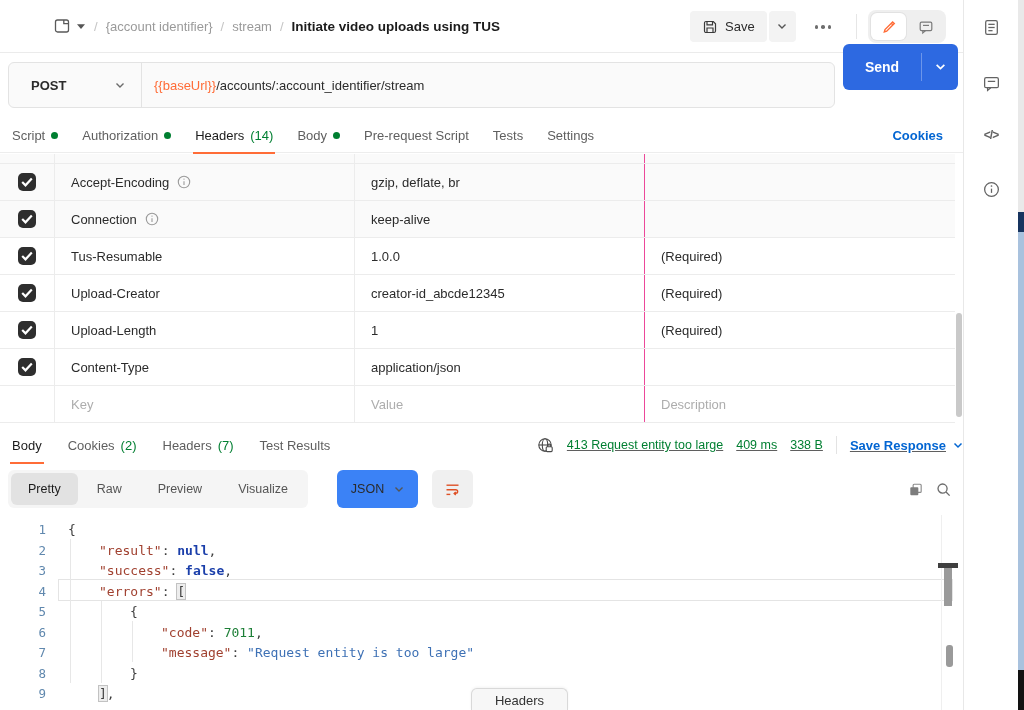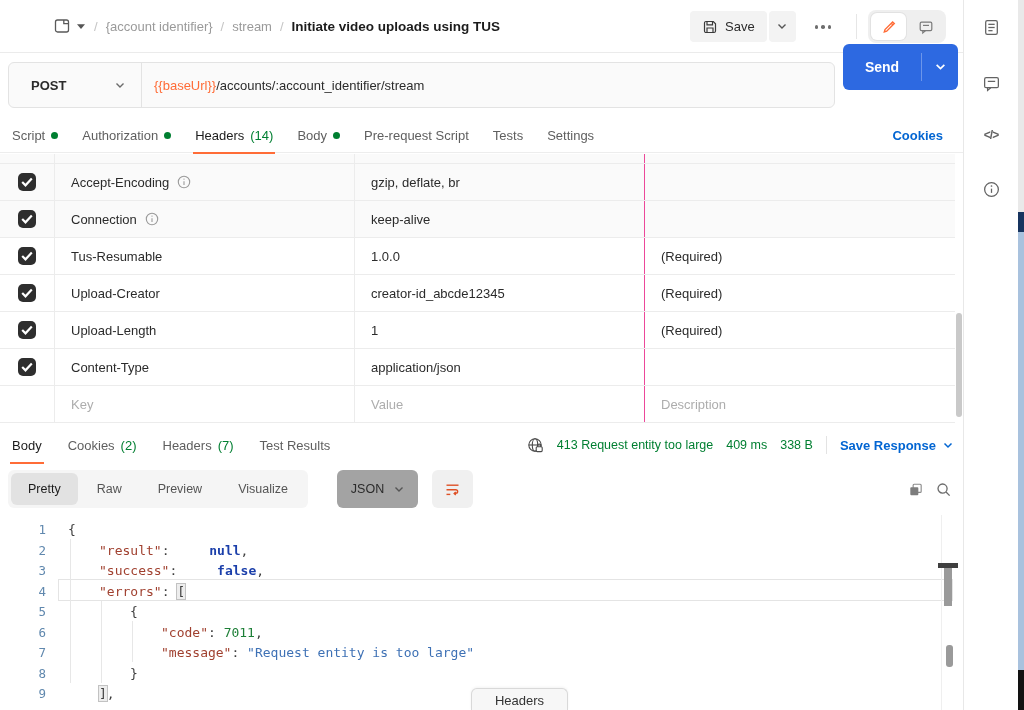--- a/index.html
+++ b/index.html
@@ -54,41 +54,41 @@
   .cell { padding-left:16px; font-size:13px; color:#2b2b2b; display:flex; align-items:center; gap:8px; }
   .cell.key { width:300px; border-right:1px solid #ececec; }
   .cell.value { width:290px; border-right:1px solid #ec4899;align-items:center; }
   .cell.desc { flex:1; }
   .checkbox { width:18px; height:18px; background:#2e2e2e; border-radius:5px; display:flex; align-items:center; justify-content:center; cursor:pointer; }
   .ph { color:#adadad; }
   .tbl-scroll { position:absolute; left:956px; top:313px; width:6px; height:104px; background:#c9c9c9; border-radius:3px; }
 
   
   .resp-tabs { position:absolute; top:428px; left:0; width:963px; height:34px; display:flex; align-items:center; gap:26px; padding-left:12px; font-size:13px; color:#5f5f5f; background:#fff; }
-  .resp-status { position:absolute; right:10px; top:0; height:34px; display:flex; align-items:center; gap:13px; font-size:12.5px; }
+  .resp-status { position:absolute; right:0; top:0; height:34px; display:flex; align-items:center; gap:13px; font-size:12.5px;text-decoration:underline; }
   .status-green { color:#007f31; }
   .status-div { width:1px; height:18px; background:#e3e3e3; }
   .save-response { color:#0265d2; font-weight:bold; font-size:13px; display:flex; gap:7px; align-items:center; cursor:pointer; }
 
   
   .viewer-bar { position:absolute; top:470px; left:8px; width:947px; height:38px; }
   .mode-seg { position:absolute; left:0; top:0; height:38px; background:#f5f5f5; border-radius:6px; display:flex; align-items:center; padding:3px; gap:2px; font-size:12.5px; color:#555; }
   .mode { padding:0 17px; height:32px; display:flex; align-items:center; border-radius:6px; cursor:pointer; white-space:nowrap; }
   .mode.active { background:#e2e2e2; color:#1c1c1c; }
-  .format-box { position:absolute; left:329px; top:0; height:38px; width:81px; background:#a3a3a3; border-radius:6px; display:flex; align-items:center; justify-content:center; gap:10px; font-size:12.5px; color:#2b2b2b; cursor:pointer; }
+  .format-box { position:absolute; left:329px; top:0; height:38px; width:81px; background:#3b82f6; border-radius:6px; display:flex; align-items:center; justify-content:center; gap:10px; font-size:12.5px; color:#2b2b2b; cursor:pointer; }
   .wrap-box { position:absolute; left:424px; top:0; width:41px; height:38px; background:#f0f0f0; border-radius:6px; display:flex; align-items:center; justify-content:center; cursor:pointer; }
   .icon-btn { position:absolute; top:9px; width:20px; height:20px; display:flex; align-items:center; justify-content:center; cursor:pointer; }
 
   
   .code { position:absolute; top:515px; left:0; width:955px; height:195px; font-family:"DejaVu Sans Mono",monospace; font-size:13px; }
   .cline { position:absolute; left:0; width:100%; height:21px; line-height:21px; white-space:pre; }
   .lnum { position:absolute; left:0; width:46px; text-align:right; color:#6088ae; font-size:12.5px; }
   .ltext { position:absolute; top:0; }
   .tok.key { color:#a0402f; }
-  .tok.kw { color:#1b3faa; font-weight:bold;margin-left:32px; }
+  .tok.kw { color:#1b3faa; font-weight:bold; }
   .tok.num { color:#1d7f37; }
   .tok.str { color:#3e71b5; }
   .tok.p { color:#3d3d3d; }
   .tok.bracket { background:#ededed; outline:1px solid #c2c2c2; }
   .guide { position:absolute; width:1px; background:#e7e7e7; }
   .active-line { position:absolute; left:58px; width:895px; height:22px; border:1px solid #e4e4e4; }
   .track-line { position:absolute; left:941px; top:515px; width:1px; height:195px; background:#efefef; }
   .ed-cap { position:absolute; left:938px; top:563px; width:20px; height:5px; background:#3f3f3f; }
   .ed-thumb { position:absolute; left:944px; top:568px; width:8px; height:38px; background:#9a9a9a; }
   .resp-thumb { position:absolute; left:946px; top:645px; width:7px; height:22px; background:#9a9a9a; border-radius:3px; }

